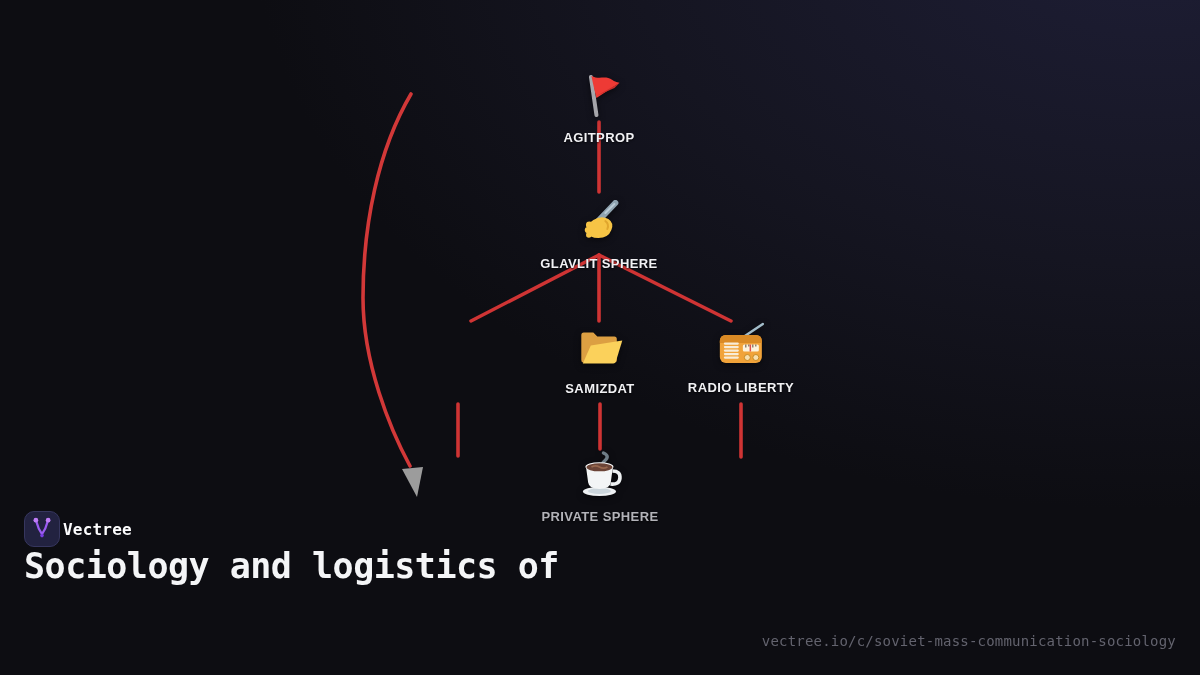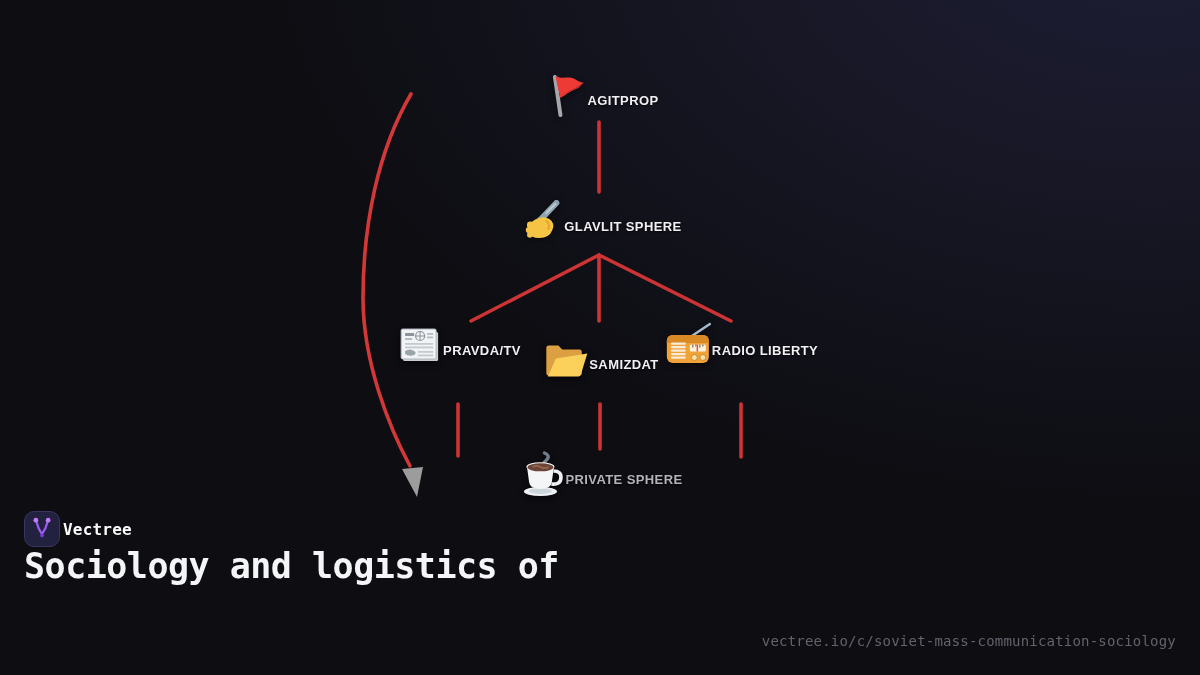--- a/index.html
+++ b/index.html
@@ -4,31 +4,31 @@
 <style>
   html,body{margin:0;padding:0;background:#0d0d12;}
   .stage{
     position:relative;width:1200px;height:675px;overflow:hidden;
     font-family:"Liberation Sans","DejaVu Sans",sans-serif;
     background:
       radial-gradient(1250px 820px at 96% -12%, #1e1e36 0%, #151521 42%, rgba(13,13,18,0) 72%),
       #0d0d12;
   }
   svg.edges{position:absolute;left:0;top:0;width:1200px;height:675px;z-index:1;}
-  .node{position:absolute;display:flex;flex-direction:row;align-items:center;transform:translateX(-50%);z-index:2;cursor:pointer;}
+  .node{position:absolute;display:flex;flex-direction:column;align-items:center;transform:translateX(-50%);z-index:2;cursor:pointer;}
   .node .ic{width:48px;height:48px;filter:drop-shadow(0 2px 3px rgba(0,0,0,.5));}
   .node .lbl{
     margin-top:11px;font-size:13px;font-weight:700;letter-spacing:.4px;
     color:#f1f1f4;white-space:nowrap;text-shadow:0 1px 2px rgba(0,0,0,.75);
   }
   .node.dim .lbl{color:#b3b3b9;}
   .n-agitprop{left:599px;top:71px;}
   .n-glavlit {left:599px;top:197px;}
   .n-pravda  {left:458px;top:321px;}
-  .n-samizdat{left:600px;top:335px;}
+  .n-samizdat{left:600px;top:322px;}
   .n-radio   {left:741px;top:321px;text-align:right;}
   .n-private {left:600px;top:450px;text-align:center;}
 
   .brand{position:absolute;left:24px;top:511px;display:flex;align-items:center;gap:3px;z-index:3;}
   .brand .mark{
     width:36px;height:36px;border-radius:10px;background:#222240;
     border:1px solid #36365e;display:flex;align-items:center;justify-content:center;box-sizing:border-box;
   }
   .brand .bname{
     font-family:"DejaVu Sans Mono","Liberation Mono",monospace;
@@ -78,38 +78,20 @@
       <path d="M10 37 L17 29 L21 34 Z" fill="#46565f"></path>
       <path d="M18 23 q8 -5 15 -1 q6 4 3 11 q-3 8 -13 8 q-9 0 -11 -6 q-2 -7 6 -12 Z" fill="#f6c445"></path>
       <circle cx="14" cy="28" r="3.4" fill="#f6c445"></circle>
       <circle cx="12.5" cy="33" r="3.1" fill="#f6c445"></circle>
       <circle cx="13.5" cy="38" r="2.8" fill="#f6c445"></circle>
       <path d="M30 24 q4 3 2 8" stroke="#e0a62e" stroke-width="2" fill="none" stroke-linecap="round"></path>
     </svg>
     <div class="lbl">GLAVLIT SPHERE</div>
   </div>
 
-  <div class="node n-pravda">
-    <svg class="ic" viewBox="0 0 48 48">
-      <rect x="8" y="11" width="35" height="29" rx="1.5" fill="#c9ced3"></rect>
-      <rect x="6" y="8" width="35" height="30" rx="1.5" fill="#f1f3f4" stroke="#aeb6bd" stroke-width="1"></rect>
-      <rect x="10" y="12" width="9" height="3" fill="#8a949c"></rect>
-      <rect x="10" y="17" width="7" height="2" fill="#b4bcc2"></rect>
-      <circle cx="25" cy="15" r="4.5" fill="none" stroke="#8a949c" stroke-width="1.2"></circle>
-      <path d="M20.5 15 h9 M25 10.5 v9" stroke="#8a949c" stroke-width="1" fill="none"></path>
-      <rect x="32" y="12" width="6" height="1.8" fill="#b4bcc2"></rect>
-      <rect x="32" y="15.5" width="6" height="1.8" fill="#b4bcc2"></rect>
-      <rect x="10" y="22" width="28" height="1.8" fill="#c3cad0"></rect>
-      <rect x="10" y="25.5" width="28" height="1.8" fill="#c3cad0"></rect>
-      <path d="M10 30 q5 -3 9 0 q3 2 0 4 q-5 2 -9 -1 Z" fill="#9aa4ab"></path>
-      <rect x="23" y="30" width="15" height="1.8" fill="#c3cad0"></rect>
-      <rect x="23" y="33.5" width="15" height="1.8" fill="#c3cad0"></rect>
-    </svg>
-    <div class="lbl">PRAVDA/TV</div>
-  </div>
 
   <div class="node n-samizdat">
     <svg class="ic" viewBox="0 0 48 48">
       <path d="M5 13 q0 -2.5 2.5 -2.5 H17 l4 4 h17 q2.5 0 2.5 2.5 V38 q0 2.5 -2.5 2.5 h-31 Q5 40.5 5 38 Z" fill="#dc9f42"></path>
       <path d="M14.5 23.5 L46 18.5 L39.5 39.8 q-.6 1.8 -2.5 1.8 H6.5 Z" fill="#fbd15b"></path>
     </svg>
     <div class="lbl">SAMIZDAT</div>
   </div>
 
   <div class="node n-radio">

